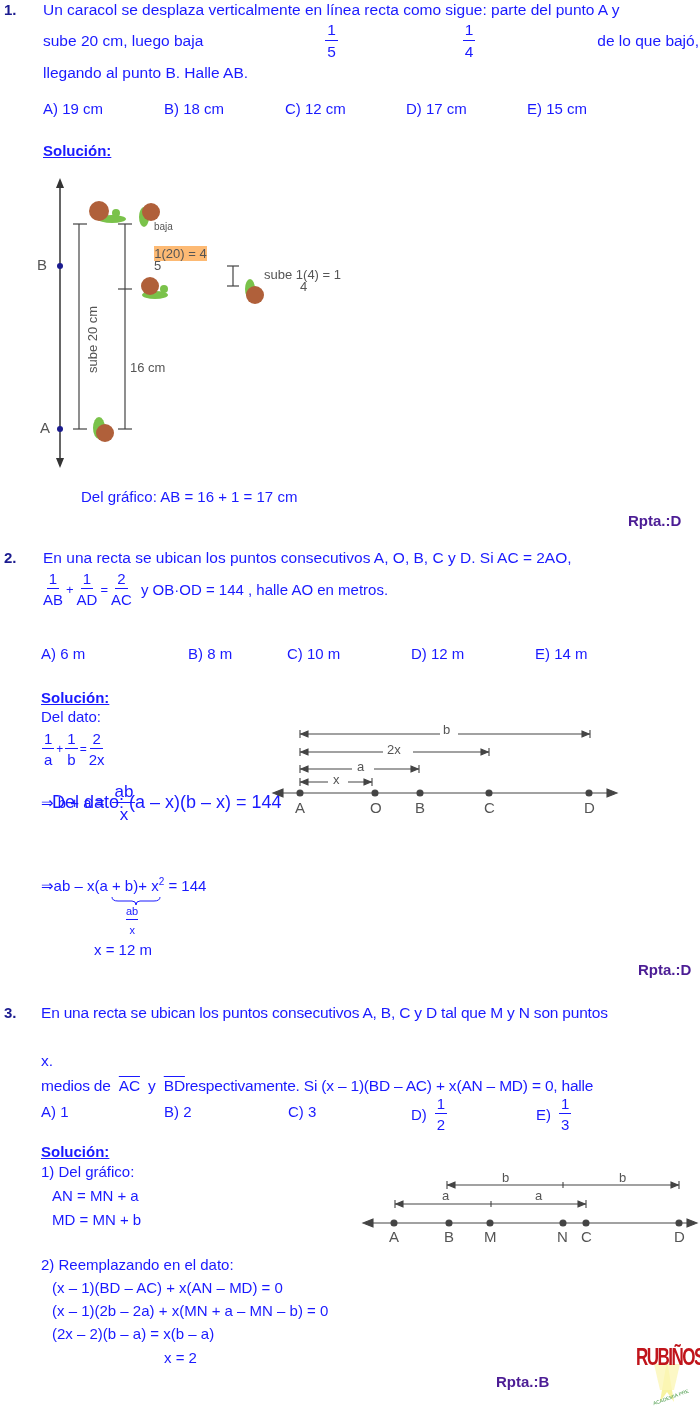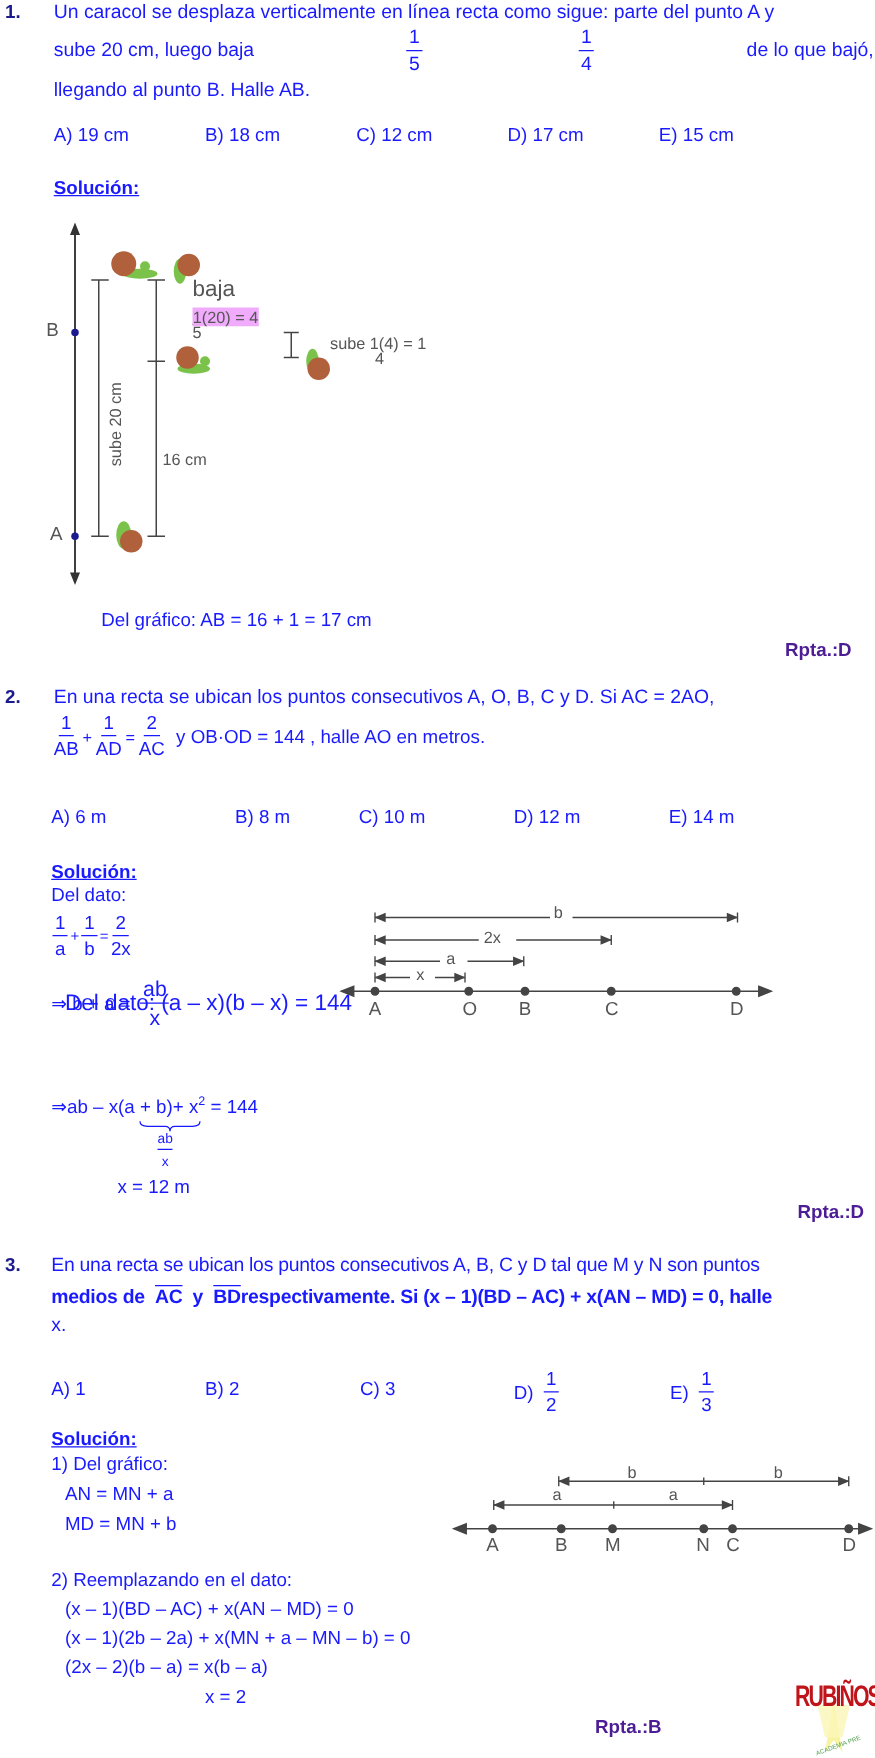--- a/index.html
+++ b/index.html
@@ -89,22 +89,22 @@
     </g>
     <g>
       <ellipse cx="69" cy="253" rx="6" ry="11" fill="#7ac24a"></ellipse>
       <circle cx="75" cy="258" r="9" fill="#b0603a"></circle>
     </g>
   </svg>
   <div class="abs gray" style="left:7px;top:81px;font-size:15px;">B</div>
   <div class="abs gray" style="left:10px;top:244px;font-size:15px;">A</div>
   <div class="abs gray" style="left:55px;top:198px;font-size:13px;transform:rotate(-90deg);transform-origin:0 0;">sube 20 cm</div>
   <div class="abs gray" style="left:100px;top:185px;font-size:13px;">16 cm</div>
-  <div class="abs gray" style="left:124px;top:46px;font-size:18px;">baja</div>
-  <div class="abs gray" style="left:124px;top:71px;font-size:13px;text-decoration:none;"><span style="text-decoration:underline;">1</span><span style="margin-left:-7px;background:#f0abfc;">1(20) = 4</span></div>
+  <div class="abs gray" style="left:124px;top:46px;font-size:10px;">baja</div>
+  <div class="abs gray" style="left:124px;top:71px;font-size:13px;text-decoration:none;"><span style="text-decoration:underline;">1</span><span style="margin-left:-7px;background:#fdba74;">1(20) = 4</span></div>
   <div class="abs gray" style="left:124px;top:83px;font-size:13px;">5</div>
   <div class="abs gray" style="left:234px;top:92px;font-size:13px;"><span>sube</span> <span>1(4) = 1</span></div>
   <div class="abs gray" style="left:270px;top:104px;font-size:13px;">4</div>
 </div>
 
 <div class="abs mono blue" style="left:81px;top:488px;">Del gráfico: AB = 16 + 1 = 17 cm</div>
 <div class="abs rpta" style="left:628px;top:512px;">Rpta.:D</div>
 
 <div class="abs qnum" style="left:4px;top:549px;">2.</div>
 <div class="abs qtext justify" style="left:43px;top:544px;width:656px;">En una recta se ubican los puntos consecutivos A, O, B, C y D. Si AC = 2AO,</div>
@@ -222,21 +222,21 @@
   <div class="abs gray" style="left:100px;top:74px;font-size:15px;">O</div>
   <div class="abs gray" style="left:145px;top:74px;font-size:15px;">B</div>
   <div class="abs gray" style="left:214px;top:74px;font-size:15px;">C</div>
   <div class="abs gray" style="left:314px;top:74px;font-size:15px;">D</div>
 </div>
 
 <div class="abs rpta" style="left:638px;top:961px;">Rpta.:D</div>
 
 <div class="abs qnum" style="left:4px;top:1004px;">3.</div>
 <div class="abs qtext" style="left:41px;top:999px;width:658px;letter-spacing:-0.2px;">En una recta se ubican los puntos consecutivos A, B, C y D tal que M y N son puntos</div>
-<div class="abs qtext" style="left:41px;top:1024px;letter-spacing:-0.2px;font-weight:bold;">
+<div class="abs qtext" style="left:41px;top:1072px;letter-spacing:-0.2px;">
   <span>medios  de</span>
   <span class="over" style="margin:0 4px;">AC</span>
   <span>y</span>
   <span class="over" style="margin-left:4px;">BD</span><span>respectivamente. Si (x – 1)(BD – AC) + x(AN – MD) = 0, halle</span>
 </div>
 <div class="abs qtext" style="left:41px;top:1047px;">x.</div>
 
 <div class="abs opt" style="left:41px;top:1103px;">A) 1</div>
 <div class="abs opt" style="left:164px;top:1103px;">B) 2</div>
 <div class="abs opt" style="left:288px;top:1103px;">C) 3</div>
@@ -299,21 +299,21 @@
   <div class="abs gray" style="left:82px;top:20px;font-size:13px;">a</div>
   <div class="abs gray" style="left:175px;top:20px;font-size:13px;">a</div>
   <div class="abs gray" style="left:29px;top:60px;font-size:15px;">A</div>
   <div class="abs gray" style="left:84px;top:60px;font-size:15px;">B</div>
   <div class="abs gray" style="left:124px;top:60px;font-size:15px;">M</div>
   <div class="abs gray" style="left:197px;top:60px;font-size:15px;">N</div>
   <div class="abs gray" style="left:221px;top:60px;font-size:15px;">C</div>
   <div class="abs gray" style="left:314px;top:60px;font-size:15px;">D</div>
 </div>
 
-<div class="abs rpta" style="left:476px;top:1373px;">Rpta.:B</div>
+<div class="abs rpta" style="left:496px;top:1373px;">Rpta.:B</div>
 
 <div class="abs" style="left:634px;top:1342px;width:66px;height:64px;text-align:center;">
   <svg width="66" height="64">
     <polygon points="33,18 40,60 33,50 26,60" fill="#f6f08a" opacity="0.8"></polygon>
     <polygon points="20,22 46,22 40,48 26,48" fill="#fbf6b8" opacity="0.8"></polygon>
   </svg>
   <div class="abs" style="left:2px;top:2px;font-size:17px;font-weight:bold;color:#c0141b;letter-spacing:-1.5px;transform:scaleY(1.4);transform-origin:top left;">RUBIÑOS</div>
   <div class="abs" style="left:18px;top:52px;font-size:5px;color:#4a9a4a;transform:rotate(-20deg);">ACADEMIA PRE</div>
 </div>
 

